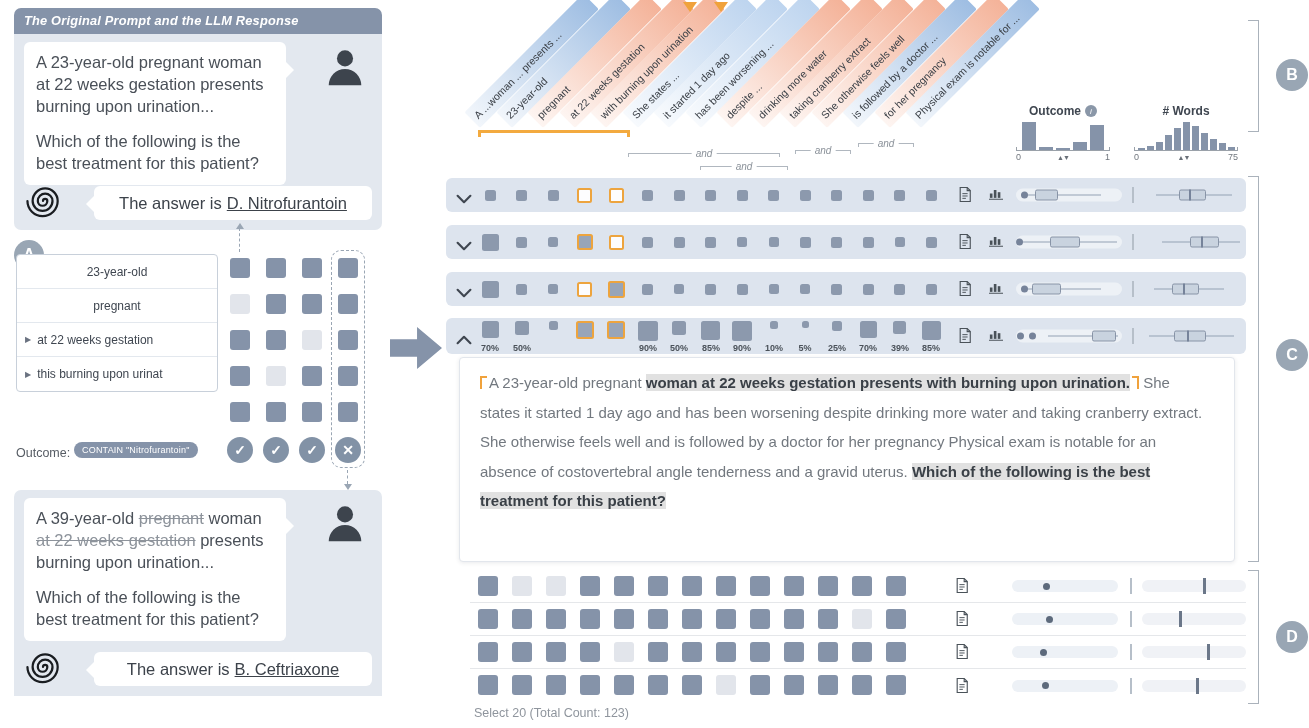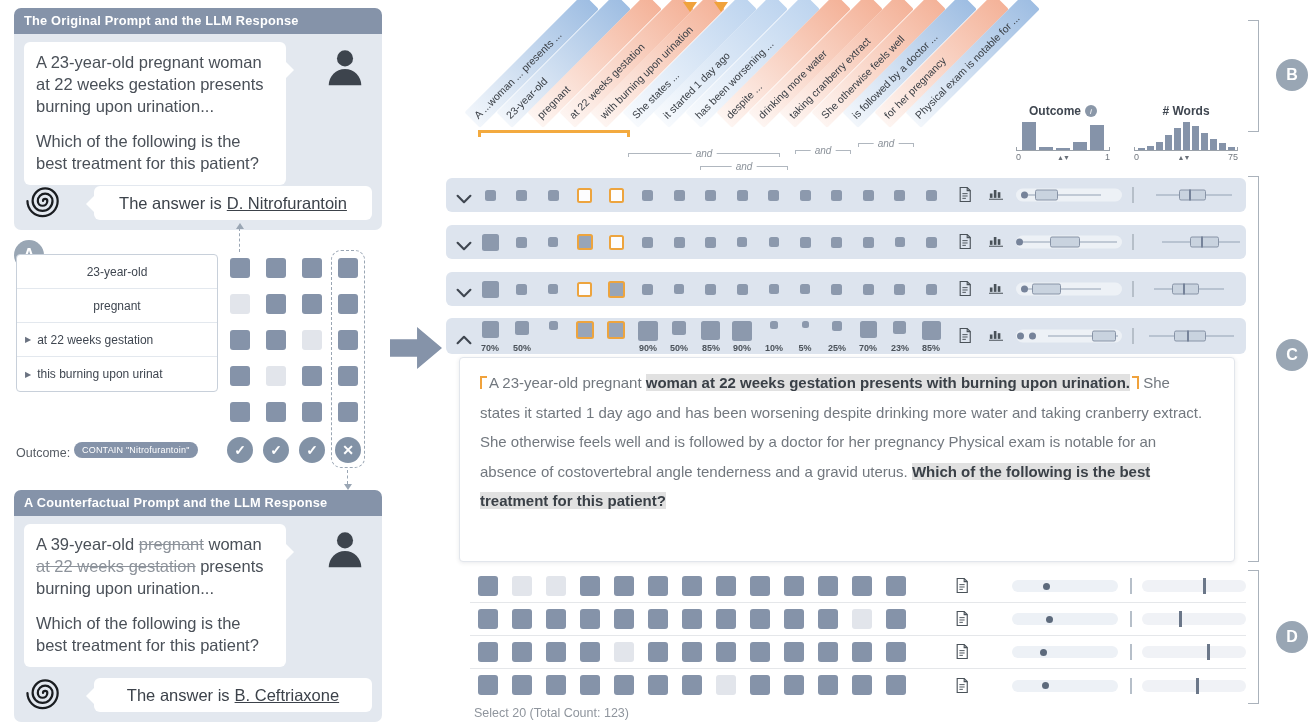--- a/index.html
+++ b/index.html
@@ -4,21 +4,21 @@
 <style>
   * { margin:0; padding:0; box-sizing:border-box; }
   html,body { background:#fff; }
   body { font-family:"Liberation Sans", sans-serif; }
   .stage { position:relative; width:1309px; height:728px; background:#fff; overflow:hidden; }
 
   
   .lpanel { position:absolute; width:368px; border-radius:7px; overflow:hidden; }
   .panel-orig { left:14px; top:8px; height:222px; }
   .panel-cf   { left:14px; top:490px; height:232px; }
-  .panel-head { height:26px; background:#8593a9; color:#fff; font-size:12.8px; font-weight:bold; line-height:26px; padding-left:10px; letter-spacing:.2px; }
+  .panel-head { height:26px; background:#8593a9; color:#fff; font-size:12.8px; font-weight:bold; line-height:26px; padding-left:10px; letter-spacing:.2px;font-style:italic; }
   .panel-body { position:relative; background:#e3e8ef; height:calc(100% - 26px); }
   .bubble { position:absolute; left:10px; top:8px; width:262px; background:#fff; border-radius:6px; padding:10px 12px; font-size:16.5px; color:#4a5058; line-height:1.32; }
   .bubble .q { margin-top:14px; }
   .bubble:after { content:""; position:absolute; right:-8px; top:20px; border:8px solid transparent; border-left-color:#fff; border-right:none; }
   .strike { color:#8d939b; text-decoration:line-through; }
   .person { position:absolute; right:14px; top:10px; }
   .llm { position:absolute; left:10px; bottom:6px; }
   .resp-bubble { position:absolute; left:80px; right:10px; bottom:10px; height:34px; background:#fff; border-radius:6px; display:flex; align-items:center; justify-content:center; font-size:16.5px; color:#3c424a; }
   .resp-bubble:before { content:""; position:absolute; left:-8px; top:10px; border:8px solid transparent; border-right-color:#fff; border-left:none; }
   .resp-answer { text-decoration:underline; margin-left:5px; }
@@ -216,21 +216,20 @@
   <div class="outcome-label">Outcome:</div>
   <div class="outcome-badge">CONTAIN "Nitrofurantoin"</div>
   <div class="outcome-results">
       <div class="res-circle" style="left: 0px;">✓</div>
       <div class="res-circle" style="left: 36px;">✓</div>
       <div class="res-circle" style="left: 72px;">✓</div>
       <div class="res-circle" style="left: 108px;">✕</div>
     </div>
 
   <div class="lpanel panel-cf">
-    <div class="panel-head">A Counterfactual Prompt and the LLM Response</div>
     <div class="panel-body">
       <div class="bubble">
         <p><span>A 39-year-old </span><span class="strike">pregnant</span><span> woman </span><span class="strike">at 22 weeks gestation</span><span> presents burning upon urination...</span></p>
         <p class="q">Which of the following is the best treatment for this patient?</p>
       </div>
       <div class="person">
         <svg viewBox="0 0 24 24" width="46" height="46">
             <circle cx="12" cy="7.5" r="4.2" fill="#3d444d"></circle>
             <path d="M3.5 21.5c0-4.7 3.8-8.5 8.5-8.5s8.5 3.8 8.5 8.5z" fill="#3d444d"></path>
           </svg>
@@ -476,21 +475,21 @@
         <div class="pct" style="left: 280px;">90%</div>
         <div class="csq" style="width: 8px; height: 8px; left: 324px; top: 3px;"></div>
         <div class="pct" style="left: 312px;">10%</div>
         <div class="csq" style="width: 7px; height: 7px; left: 356px; top: 3px;"></div>
         <div class="pct" style="left: 343px;">5%</div>
         <div class="csq" style="width: 10px; height: 10px; left: 386px; top: 3px;"></div>
         <div class="pct" style="left: 375px;">25%</div>
         <div class="csq" style="width: 17px; height: 17px; left: 414px; top: 3px;"></div>
         <div class="pct" style="left: 406px;">70%</div>
         <div class="csq" style="width: 13px; height: 13px; left: 447px; top: 3px;"></div>
-        <div class="pct" style="left: 438px;">23%</div>
+        <div class="pct" style="left: 438px;">39%</div>
         <div class="csq" style="width: 19px; height: 19px; left: 476px; top: 3px;"></div>
         <div class="pct" style="left: 469px;">85%</div>
         <div class="ric" style="left: 512px;"><svg viewBox="0 0 16 18" width="14" height="16">
             <path d="M2.5 1h8L14 4.5V17H2.5z" fill="none" stroke="#4a5259" stroke-width="1.3"></path>
             <path d="M10.5 1v3.5H14" fill="none" stroke="#4a5259" stroke-width="1.3"></path>
             <path d="M5 8h6M5 10.7h6M5 13.4h4" stroke="#4a5259" stroke-width="1.1"></path>
           </svg></div>
         <div class="ric" style="left: 542px;"><svg viewBox="0 0 18 16" width="16" height="14">
             <rect x="2" y="8" width="3" height="5" fill="#4a5259"></rect>
             <rect x="6.5" y="4" width="3" height="9" fill="#4a5259"></rect>

